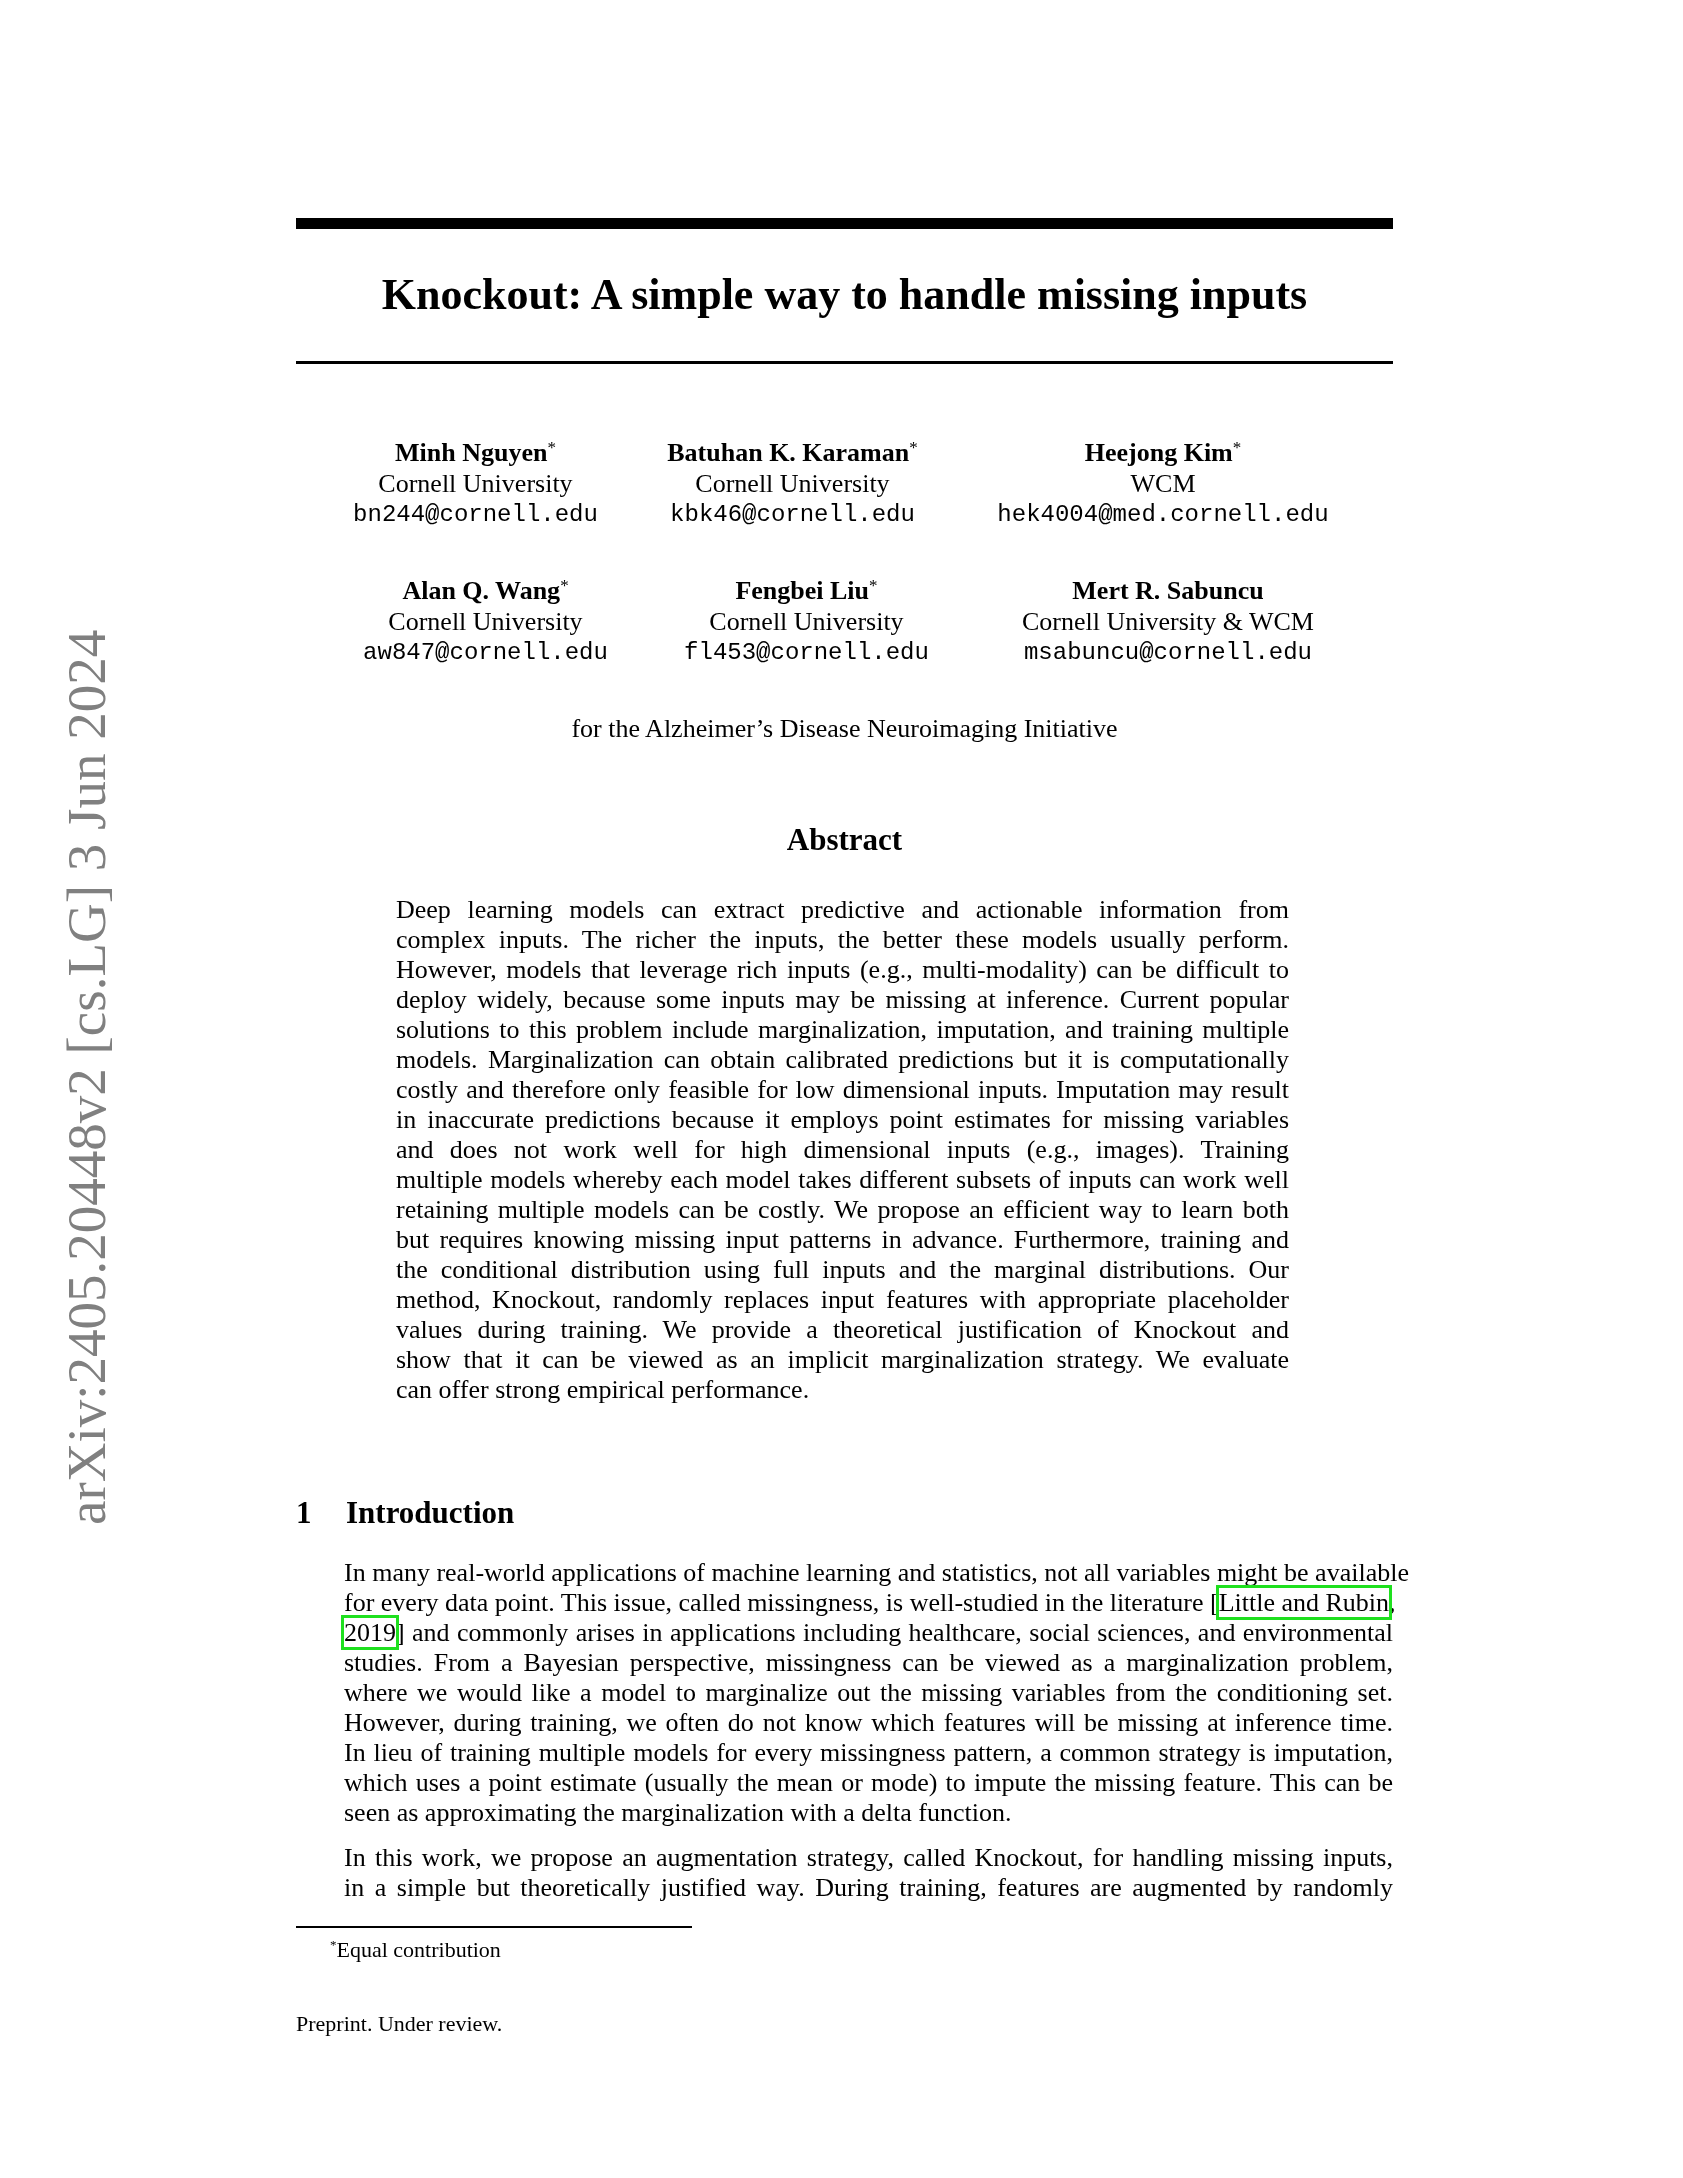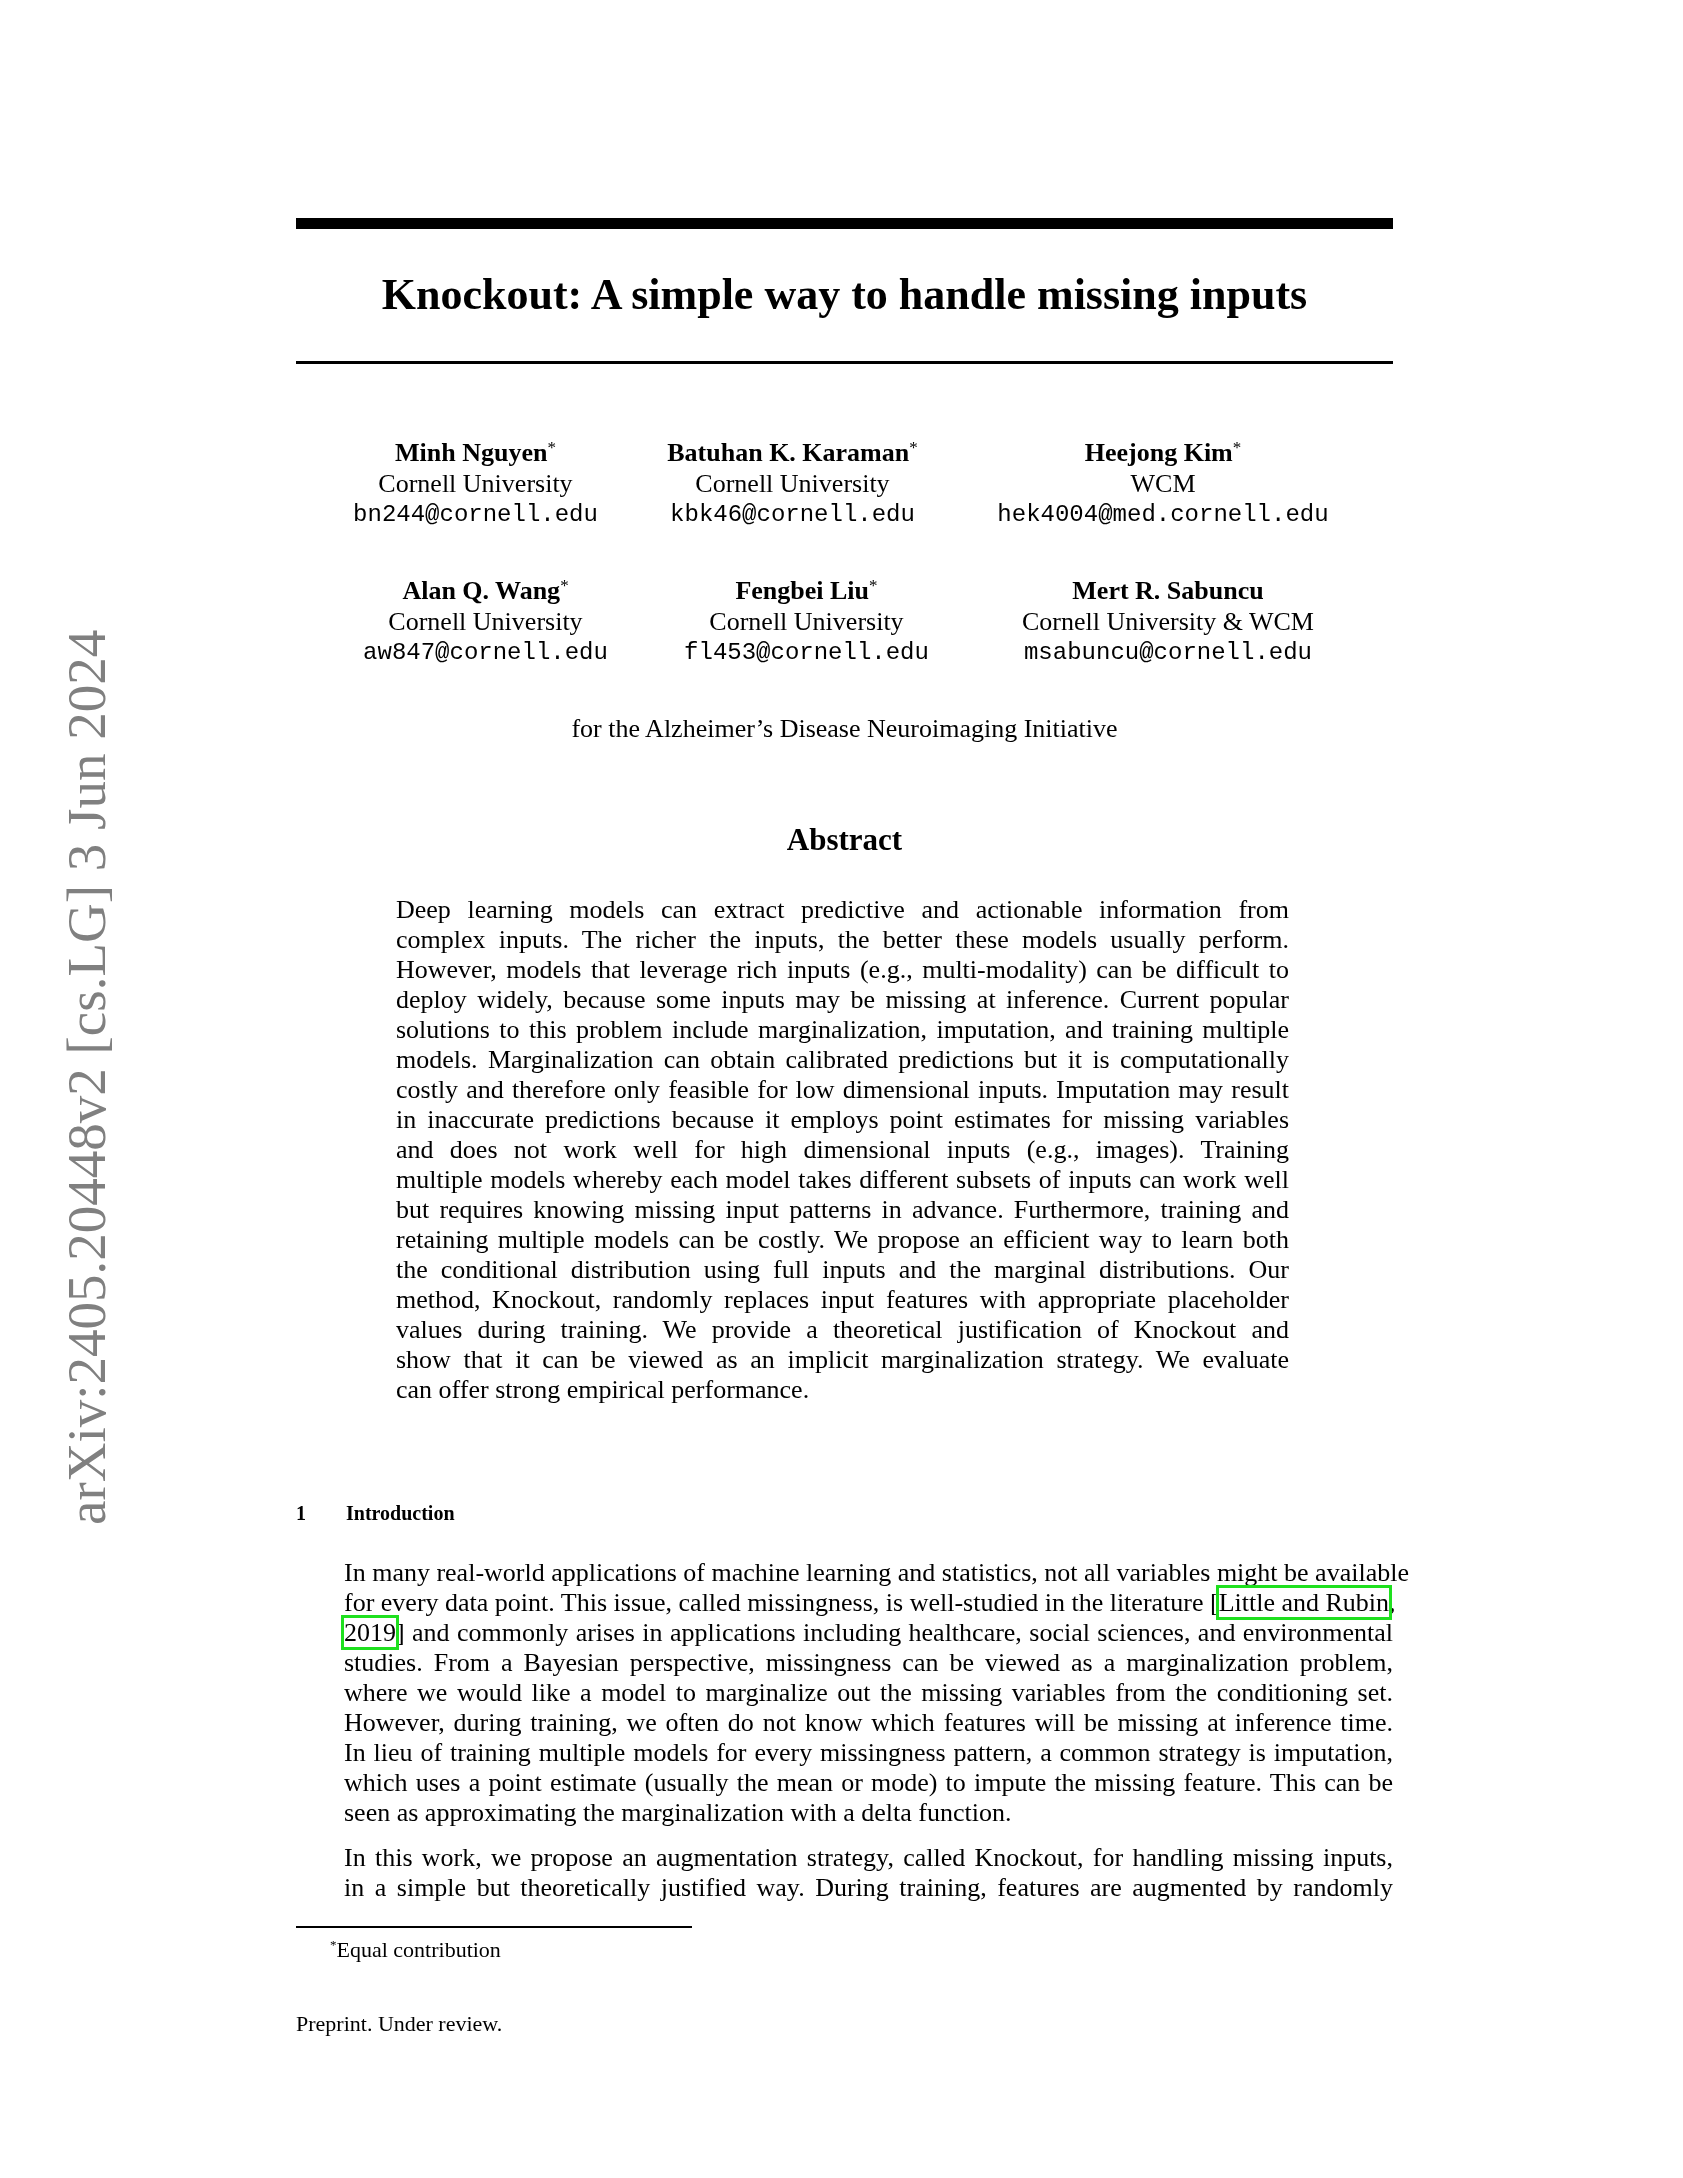--- a/index.html
+++ b/index.html
@@ -19,21 +19,21 @@
   .author .aff { display: block; }
   .author .email { display: block; font-family: "Liberation Mono", "DejaVu Sans Mono", monospace; font-size: 24px; }
   .group-line { position: absolute; left: 296px; top: 713px; width: 1097px; text-align: center;
                 font-weight: normal; font-size: 26px; line-height: 32px; }
   .abstract-head { position: absolute; left: 296px; top: 820px; width: 1097px; text-align: center;
                    font-weight: bold; font-size: 31px; line-height: 40px; }
   .abstract-body { position: absolute; left: 396px; top: 895px; width: 893px;
                    font-size: 26px; line-height: 30px; text-align: justify; }
   .abstract-body span.ln { display: block; text-align: justify; text-align-last: justify; white-space: nowrap; }
   .abstract-body span.ln.last { text-align-last: left; }
-  .section-head { position: absolute; left: 296px; top: 1493px; font-size: 20px; font-weight: bold; line-height: 40px; }
+  .section-head { position: absolute; left: 296px; top: 1493px; font-size: 31px; font-weight: bold; line-height: 40px; }
   .section-head .num { display: inline-block; width: 50px; }
   .para { position: absolute; left: 296px; width: 1097px; font-size: 26px; line-height: 30px; }
   .para span.ln { display: block; text-align: justify; text-align-last: justify; white-space: nowrap; margin-left: 48px; }
   .para span.ln.last { text-align-last: left; }
   .cite { outline: 3px solid #1ee01e; outline-offset: 0px; }
   .fn-rule { position: absolute; left: 296px; top: 1926px; width: 396px; height: 2px; background: #000; }
   .footnote { position: absolute; left: 330px; top: 1931px; font-size: 22px; line-height: 28px; }
   .footnote sup { font-size: 13px; vertical-align: 8px; }
   .preprint { position: absolute; left: 296px; top: 2010px; font-size: 22px; line-height: 28px; }
 </style>
@@ -85,22 +85,22 @@
   <span class="ln">Deep learning models can extract predictive and actionable information from</span>
   <span class="ln">complex inputs.  The richer the inputs, the better these models usually perform.</span>
   <span class="ln">However, models that leverage rich inputs (e.g., multi-modality) can be difficult to</span>
   <span class="ln">deploy widely, because some inputs may be missing at inference. Current popular</span>
   <span class="ln">solutions to this problem include marginalization, imputation, and training multiple</span>
   <span class="ln">models. Marginalization can obtain calibrated predictions but it is computationally</span>
   <span class="ln">costly and therefore only feasible for low dimensional inputs. Imputation may result</span>
   <span class="ln">in inaccurate predictions because it employs point estimates for missing variables</span>
   <span class="ln">and does not work well for high dimensional inputs (e.g., images).  Training</span>
   <span class="ln">multiple models whereby each model takes different subsets of inputs can work well</span>
+  <span class="ln">retaining multiple models can be costly. We propose an efficient way to learn both</span>
   <span class="ln">but requires knowing missing input patterns in advance. Furthermore, training and</span>
-  <span class="ln">retaining multiple models can be costly. We propose an efficient way to learn both</span>
   <span class="ln">the conditional distribution using full inputs and the marginal distributions. Our</span>
   <span class="ln">method, Knockout, randomly replaces input features with appropriate placeholder</span>
   <span class="ln">values during training.  We provide a theoretical justification of Knockout and</span>
   <span class="ln">show that it can be viewed as an implicit marginalization strategy.  We evaluate</span>
   <span class="ln last">can offer strong empirical performance.</span>
 </div>
 
 <div class="section-head">
   <span class="num">1</span><span>Introduction</span>
 </div>

